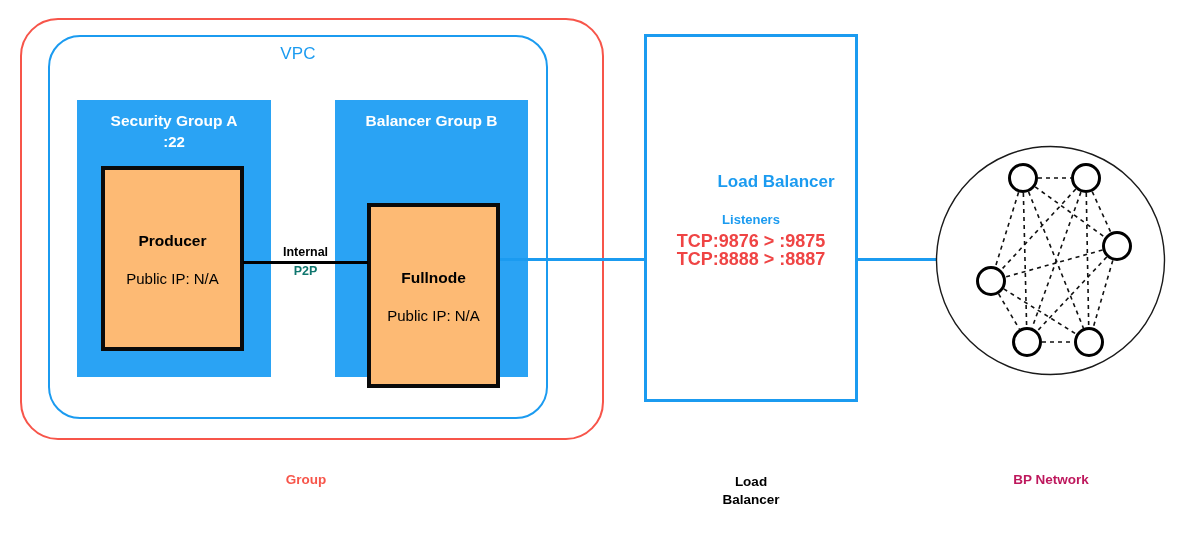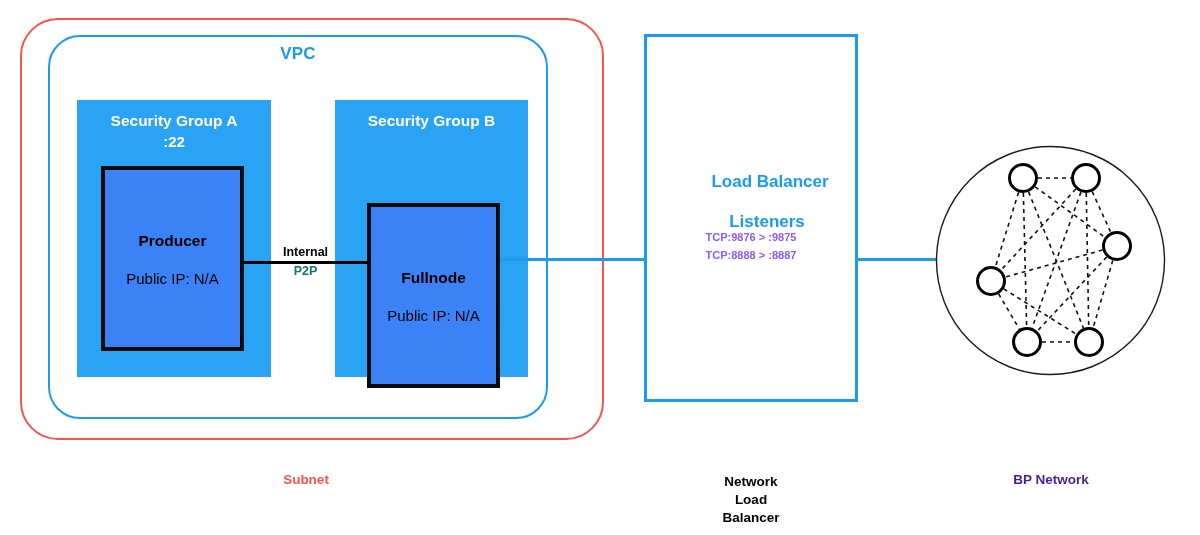--- a/index.html
+++ b/index.html
@@ -44,21 +44,21 @@
     background: transparent;
   }
   .vpc-label {
     position: absolute;
     left: 48px;
     top: 44px;
     width: 500px;
     text-align: center;
     color: #1b9bf0;
     font-size: 17px;
-    font-weight: 700;
+    font-weight: 400;
     letter-spacing: .2px;
   }
 
   
   .sg {
     position: absolute;
     background: #2aa3f4;
     box-sizing: border-box;
   }
   .sg-a { left: 77px;  top: 100px; width: 194px; height: 277px; }
@@ -80,21 +80,21 @@
     text-align: center;
     color: #ffffff;
     font-size: 15px;
     font-weight: bold;
     line-height: 21px;
   }
 
   
   .node-box {
     position: absolute;
-    background: #3b82f6;
+    background: #fdba74;
     border: 4px solid #0a0a0a;
     box-sizing: border-box;
   }
   .node-a { left: 101px; top: 166px; width: 143px; height: 185px; }
   .node-b { left: 367px; top: 166px; width: 133px; height: 185px; margin-top: 37px; }
   .node-name {
     position: absolute;
     left: 0; right: 0;
     top: 62px;
     text-align: center;
@@ -167,39 +167,39 @@
   }
   .lb-title {
     position: absolute;
     left: 644px;
     top: 172px;
     width: 252px;
     text-align: center;
     color: #1b9bf0;
     font-size: 17px;
     font-weight: bold;
+    padding-left: 6px;
   }
   .lb-listeners {
     position: absolute;
     left: 644px;
     top: 212px;
     width: 214px;
     text-align: center;
     color: #1b9bf0;
-    font-size: 17px;
-    font-weight: bold;
-    padding-left: 16px;
+    font-size: 13px;
+    font-weight: bold;
   }
   .lb-rule {
     position: absolute;
     left: 644px;
     width: 214px;
     text-align: center;
-    color: #8b5cf6;
-    font-size: 11px;
+    color: #ef4444;
+    font-size: 18px;
     font-weight: bold;
   }
   .lb-rule-1 { top: 231px; }
   .lb-rule-2 { top: 249px; }
 
   
   .bp-wrap {
     position: absolute;
     left: 935px;
     top: 145px;
@@ -225,21 +225,21 @@
   .caption-nlb {
     left: 651px;
     top: 473px;
     width: 200px;
     color: #000000;
   }
   .caption-bp {
     left: 951px;
     top: 471px;
     width: 200px;
-    color: #4c1d95;
+    color: #be185d;
   }
 </style>
 </head>
 <body>
 
 <div id="canvas">
 
   <div class="subnet-box"></div>
 
   <div class="vpc-box"></div>
@@ -249,21 +249,21 @@
     <div class="sg-title">Security Group A</div>
     <div class="sg-ports">:22</div>
   </div>
 
   <div class="node-box node-a">
     <div class="node-name">Producer</div>
     <div class="node-ip">Public IP: N/A</div>
   </div>
 
   <div class="sg sg-b">
-    <div class="sg-title">Security Group B</div>
+    <div class="sg-title">Balancer Group B</div>
   </div>
 
   <div class="node-box node-b">
     <div class="node-name">Fullnode</div>
     <div class="node-ip">Public IP: N/A</div>
   </div>
 
   <div class="p2p-line"></div>
   <div class="p2p-label">Internal</div>
   <div class="p2p-label-2">P2P</div>
@@ -302,21 +302,20 @@
           <circle cx="88" cy="33" r="13.5" fill="#ffffff" stroke="#000000" stroke-width="3"></circle>
           <circle cx="151" cy="33" r="13.5" fill="#ffffff" stroke="#000000" stroke-width="3"></circle>
           <circle cx="182" cy="101" r="13.5" fill="#ffffff" stroke="#000000" stroke-width="3"></circle>
           <circle cx="56" cy="136" r="13.5" fill="#ffffff" stroke="#000000" stroke-width="3"></circle>
           <circle cx="92" cy="197" r="13.5" fill="#ffffff" stroke="#000000" stroke-width="3"></circle>
           <circle cx="154" cy="197" r="13.5" fill="#ffffff" stroke="#000000" stroke-width="3"></circle>
         </g>
     </svg>
   </div>
 
-  <div class="caption caption-subnet">Subnet</div>
+  <div class="caption caption-subnet">Group</div>
   <div class="caption caption-nlb">
-    <div>Network</div>
     <div>Load</div>
     <div>Balancer</div>
   </div>
   <div class="caption caption-bp">BP Network</div>
 
 </div>
 
 </body></html>

